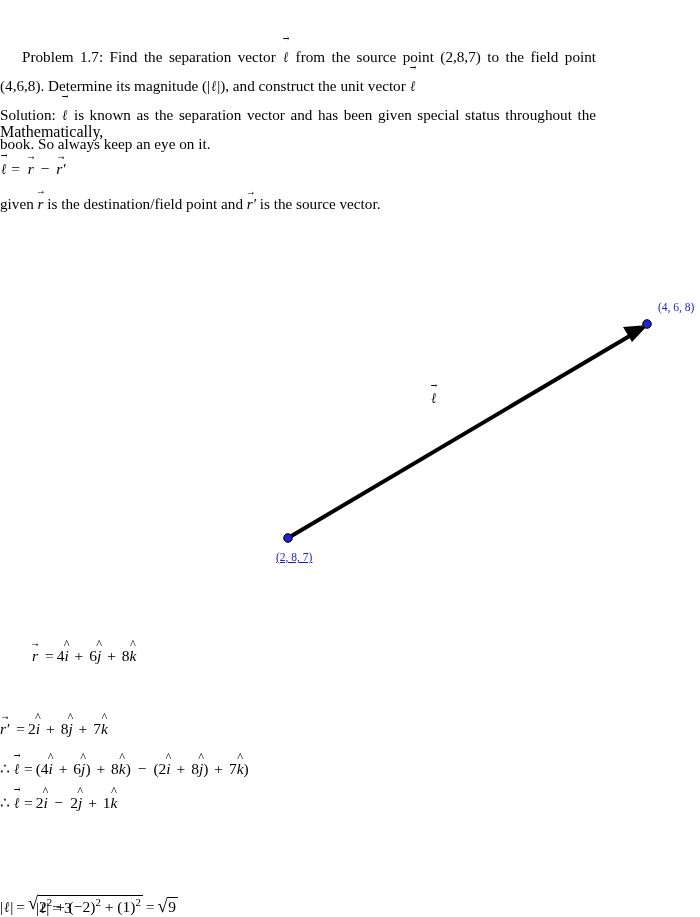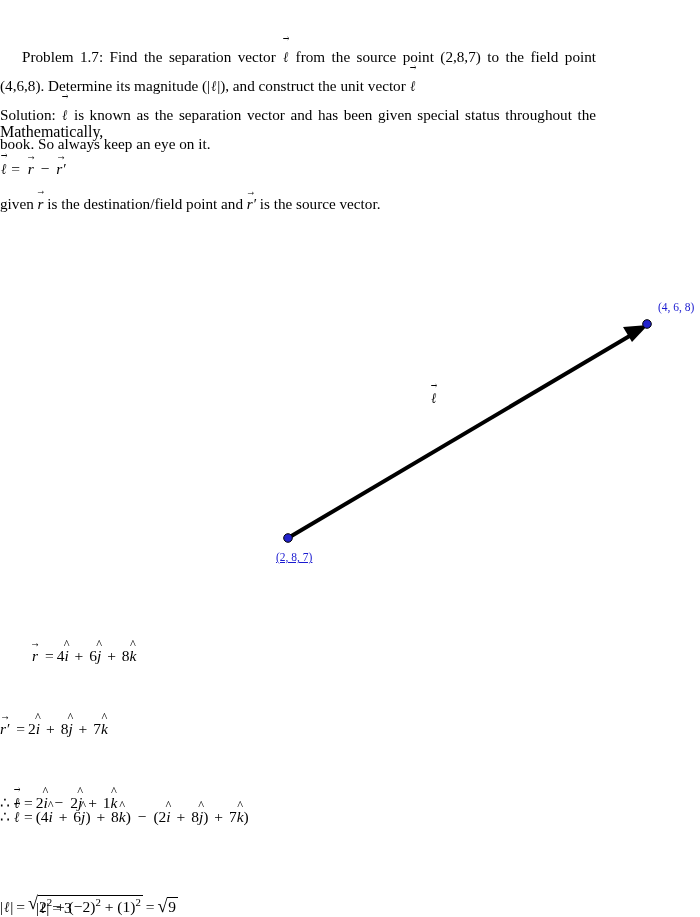--- a/index.html
+++ b/index.html
@@ -142,21 +142,21 @@
   .label-src { left: 276px; top: 301px; text-decoration: underline; }
   .label-dst { left: 658px; top: 51px; }
   .r-label {
     position: absolute;
     left: 430px;
     top: 139px;
     font-size: 15px;
   }
   .eq1 { top: 647px; padding-left: 32px; }
   .eq2 { top: 720px; }
-  .eq3 { top: 760px; margin-top: 48px; }
+  .eq3 { top: 760px; }
   .eq4 { top: 794px; }
   .eq5 { top: 894px; }
   .eq6 { top: 899px; padding-left: 36px; }
 </style>
 </head>
 <body>
 
 <div class="page">
 
   <div class="para problem-block">

